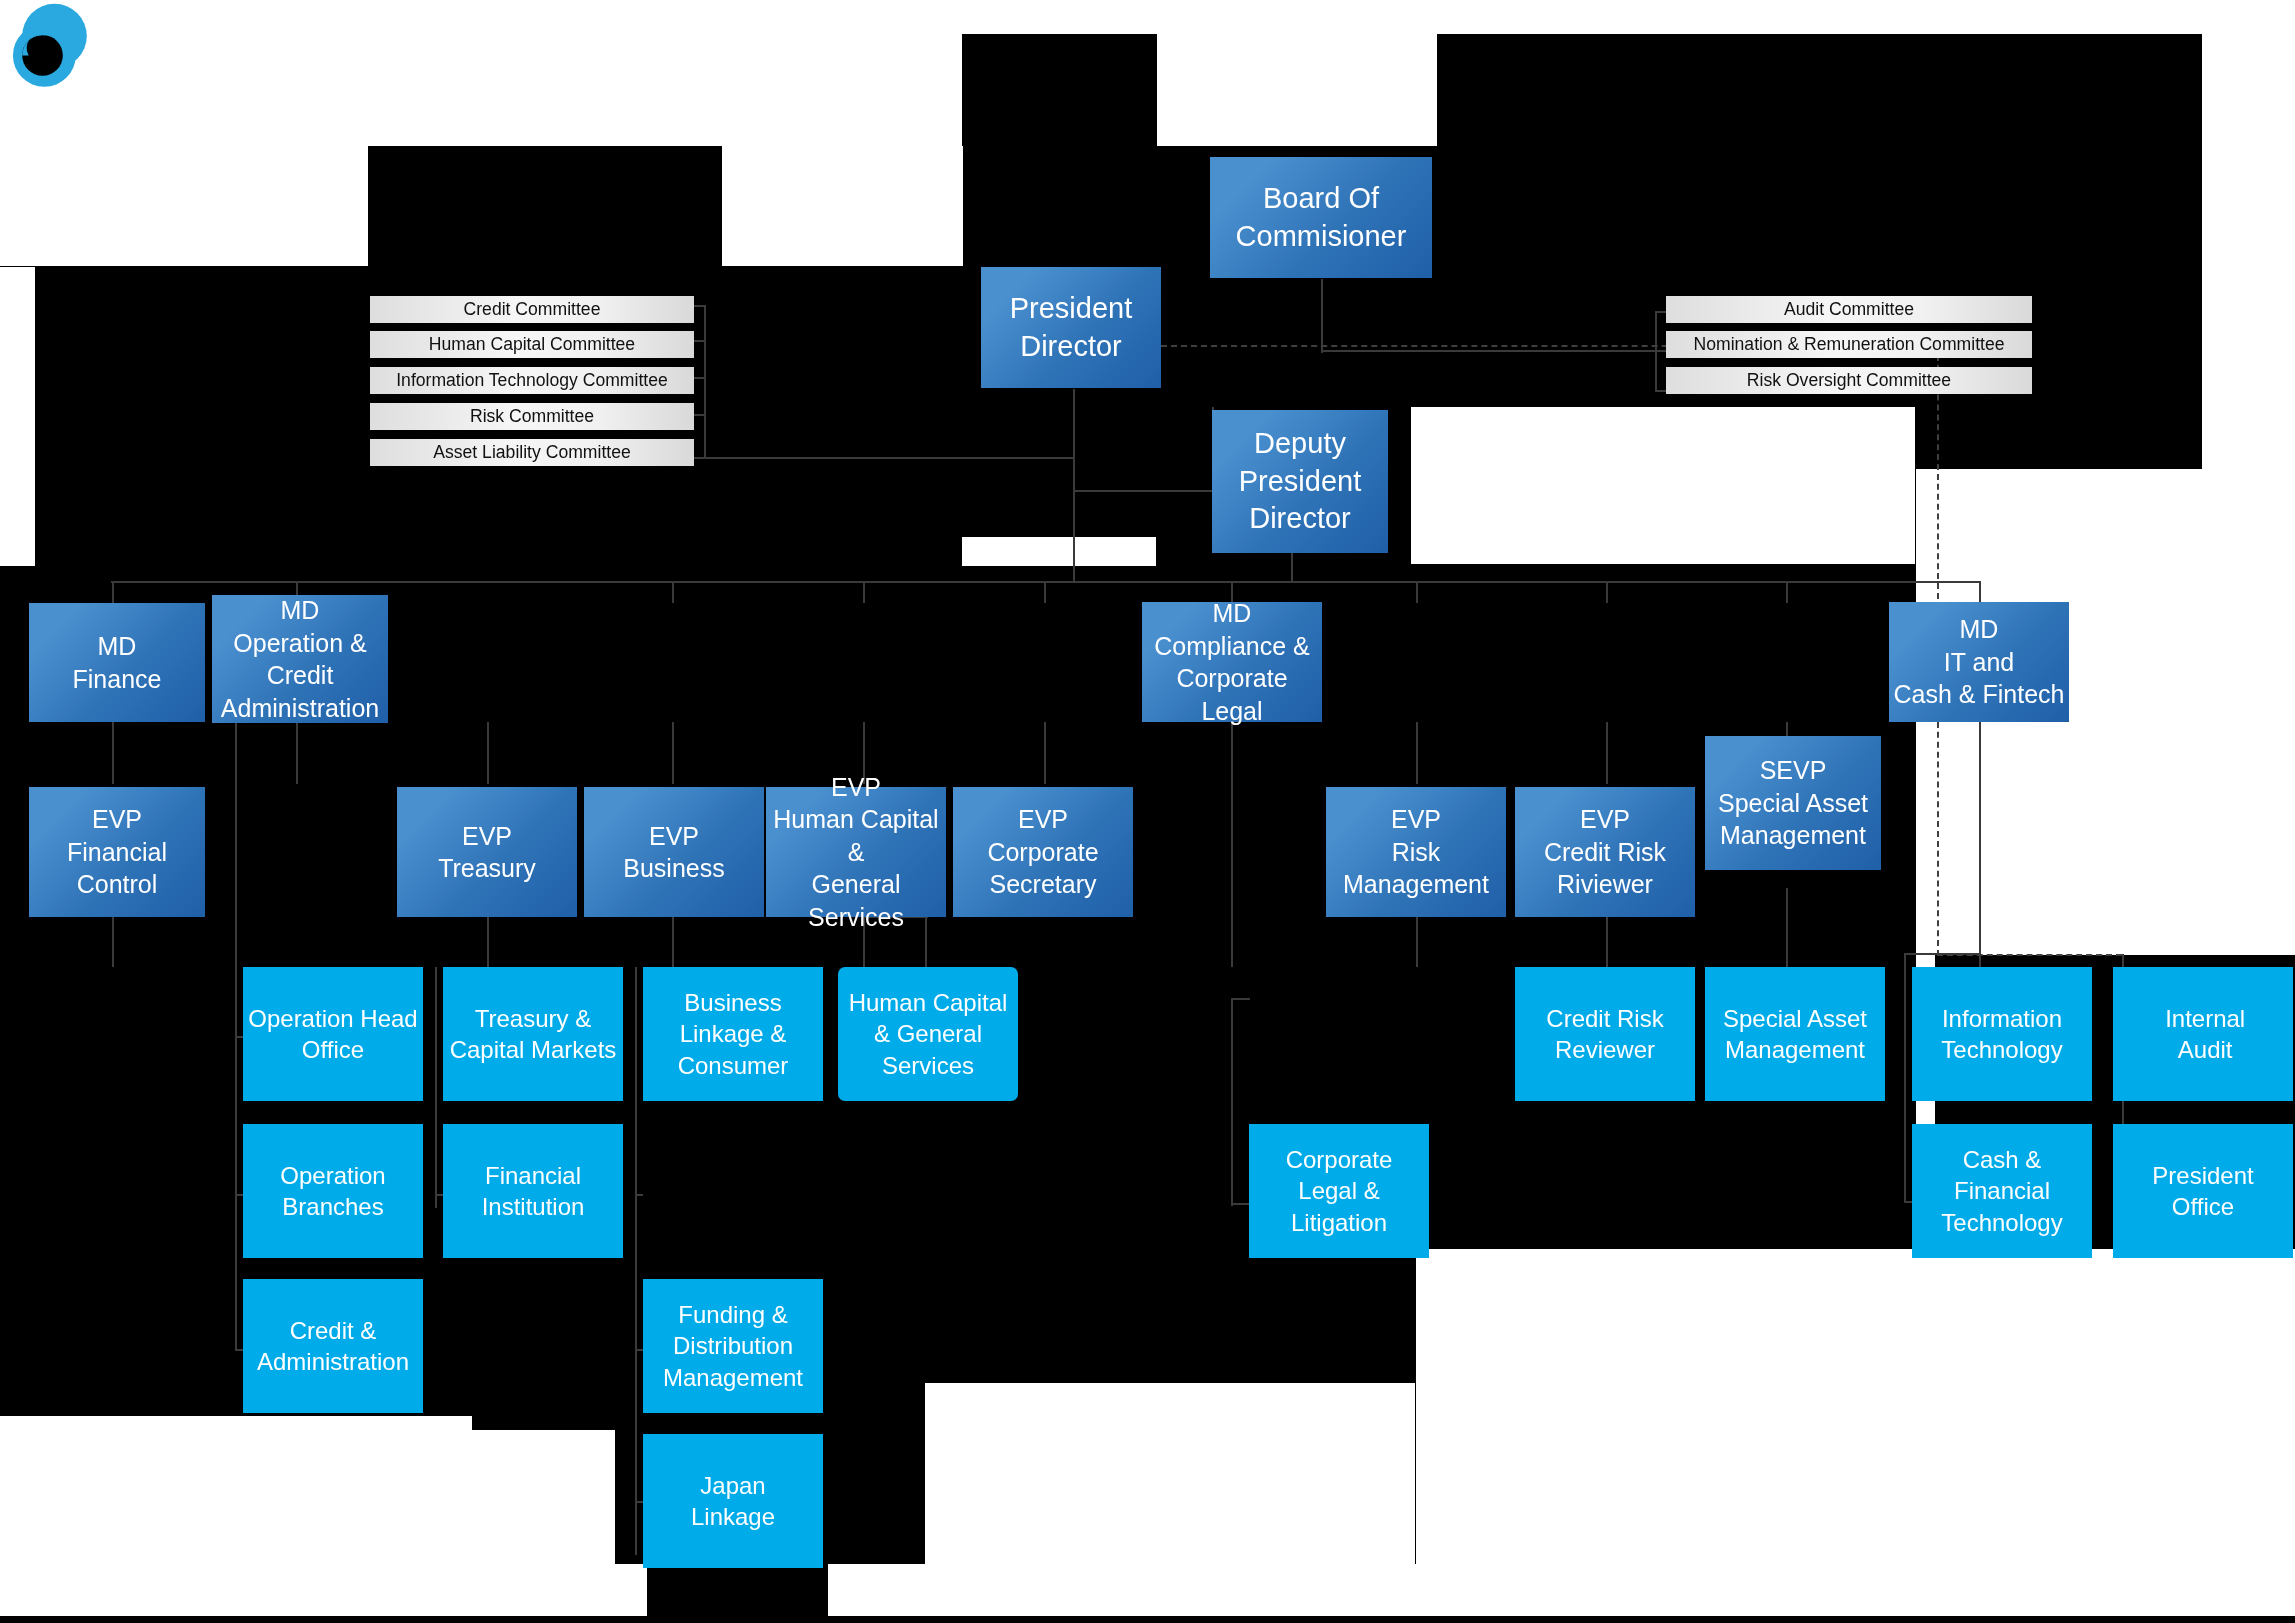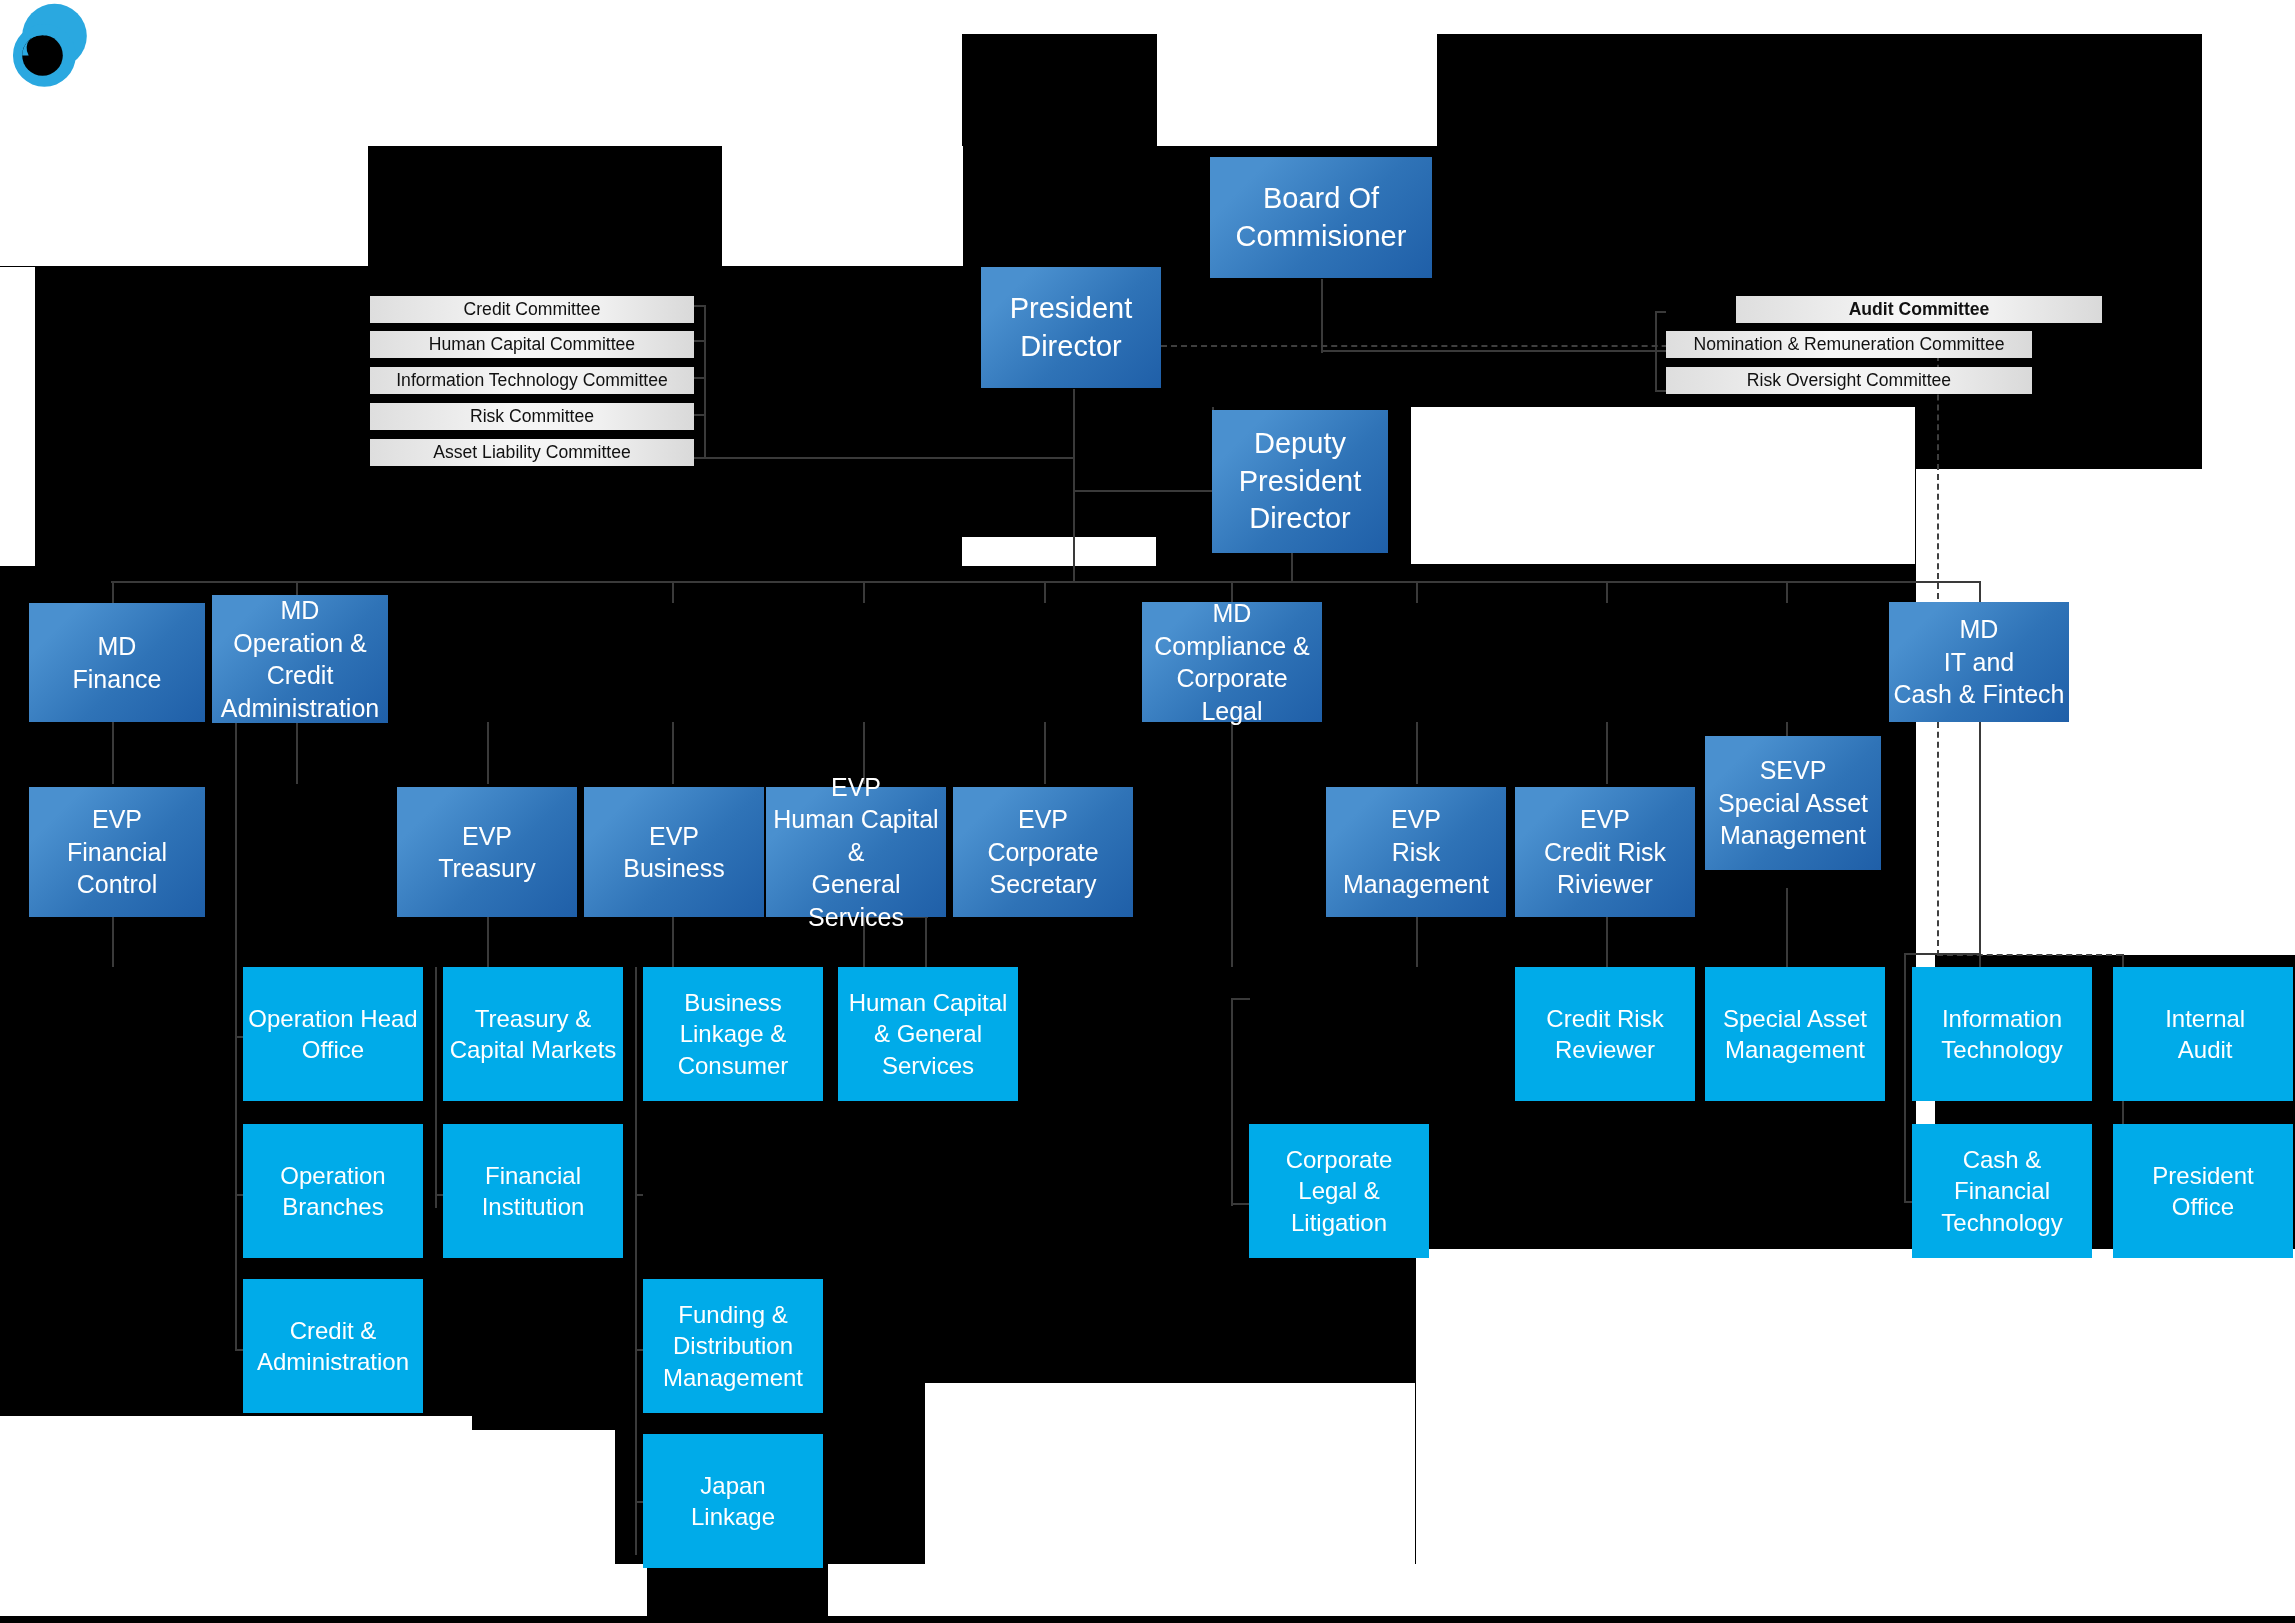--- a/index.html
+++ b/index.html
@@ -213,21 +213,21 @@
   <div class="node grad big" style="left:1212px;top:410px;width:176px;height:143px;">Deputy
 President
 Director</div>
 
   <div class="committee" style="left:370px;top:296px;width:324px;height:27px;">Credit Committee</div>
   <div class="committee" style="left:370px;top:331px;width:324px;height:27px;">Human Capital Committee</div>
   <div class="committee" style="left:370px;top:367px;width:324px;height:27px;">Information Technology Committee</div>
   <div class="committee" style="left:370px;top:403px;width:324px;height:27px;">Risk Committee</div>
   <div class="committee" style="left:370px;top:439px;width:324px;height:27px;">Asset Liability Committee</div>
 
-  <div class="committee" style="left:1736px;top:296px;width:366px;height:27px;font-weight:bold;">Audit Committee</div>
+  <div class="committee" style="left:1666px;top:296px;width:366px;height:27px;">Audit Committee</div>
   <div class="committee" style="left:1666px;top:331px;width:366px;height:27px;">Nomination &amp; Remuneration Committee</div>
   <div class="committee" style="left:1666px;top:367px;width:366px;height:27px;">Risk Oversight Committee</div>
 
   <div class="node grad" style="left:29px;top:603px;width:176px;height:119px;">MD
 Finance</div>
 
   <div class="node grad" style="left:212px;top:595px;width:176px;height:128px;">MD
 Operation &amp;
 Credit
 Administration</div>
@@ -291,21 +291,21 @@
 Consumer</div>
 
 
   <div class="node cyan" style="left:643px;top:1279px;width:180px;height:134px;">Funding &amp;
 Distribution
 Management</div>
 
   <div class="node cyan" style="left:643px;top:1434px;width:180px;height:134px;">Japan
 Linkage</div>
 
-  <div class="node cyan" style="left:838px;top:967px;width:180px;height:134px;">Human Capital
+  <div class="node cyan" style="left:838px;top:967px;width:180px;height:134px;border-radius:7px;">Human Capital
 &amp; General
 Services</div>
 
 
   <div class="node cyan" style="left:1249px;top:1124px;width:180px;height:134px;">Corporate
 Legal &amp;
 Litigation</div>
 
   <div class="node cyan" style="left:1515px;top:967px;width:180px;height:134px;">Credit Risk
 Reviewer</div>

